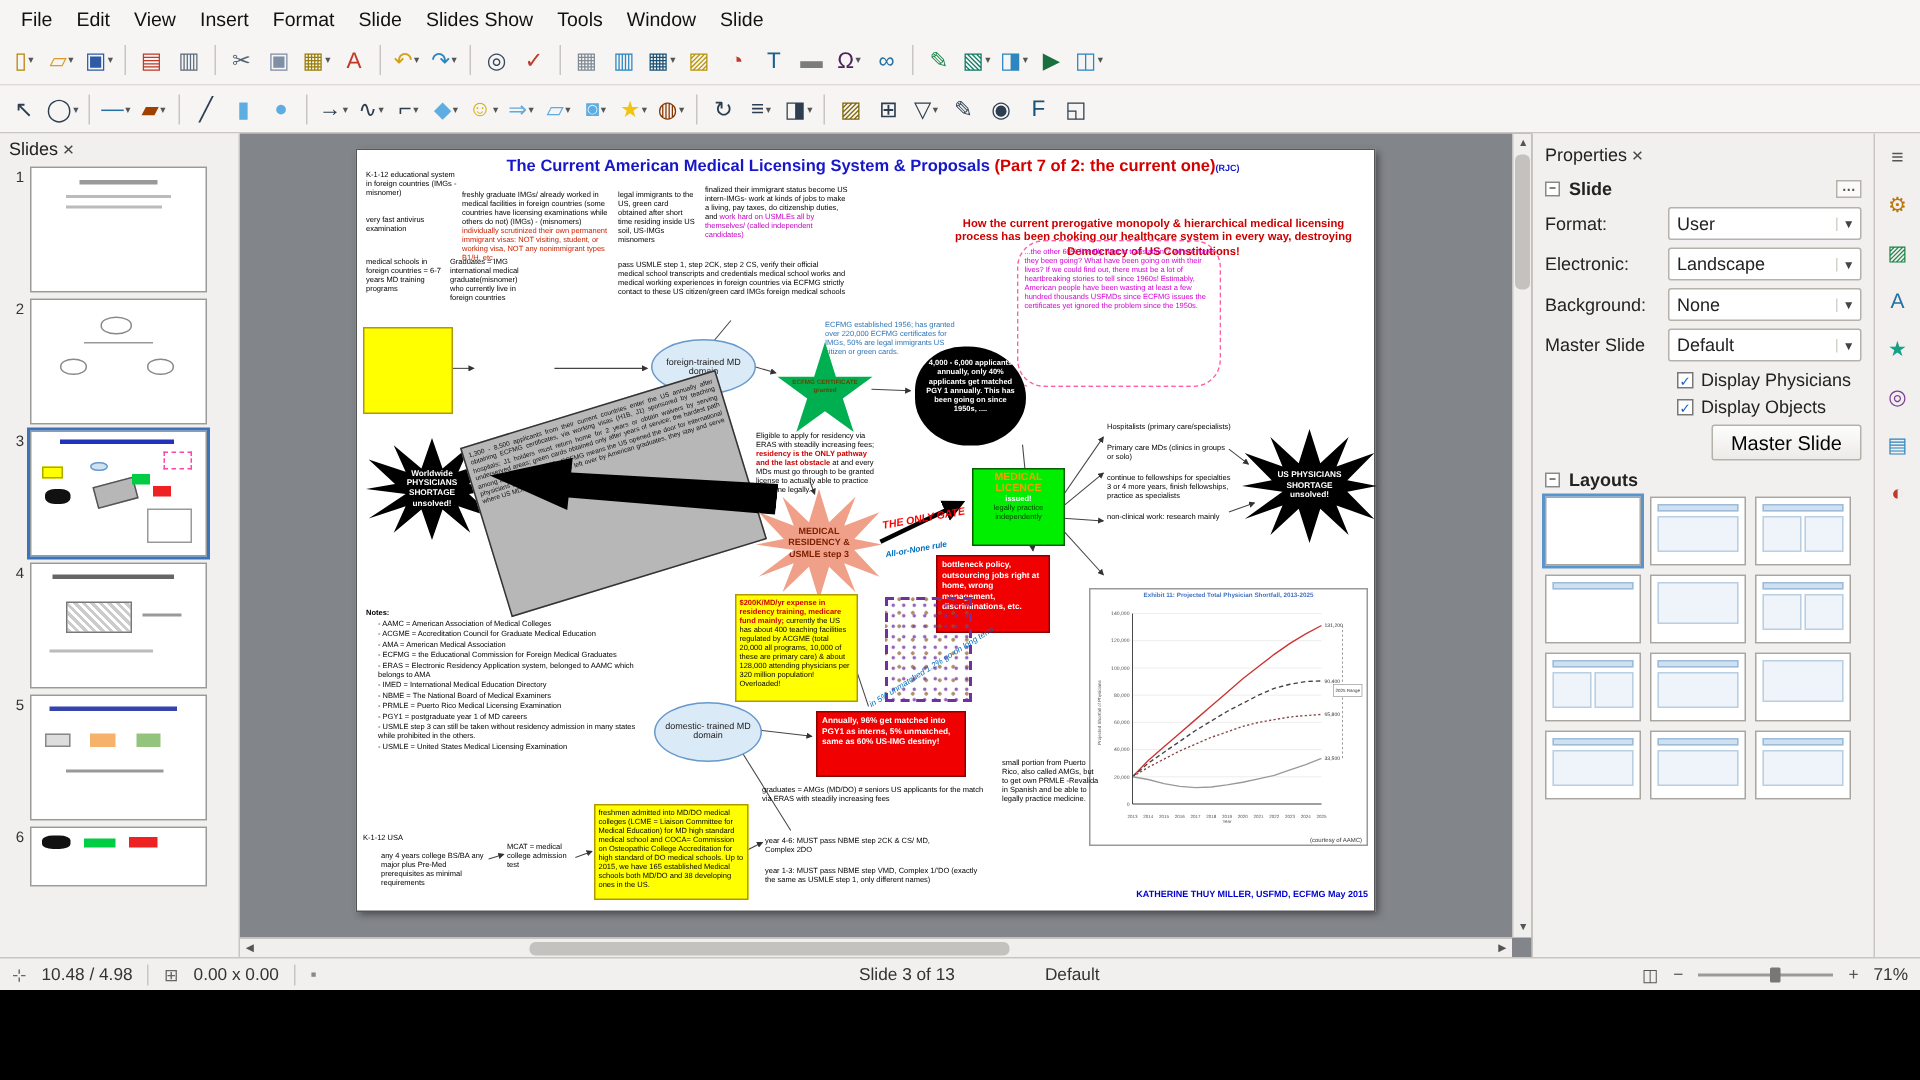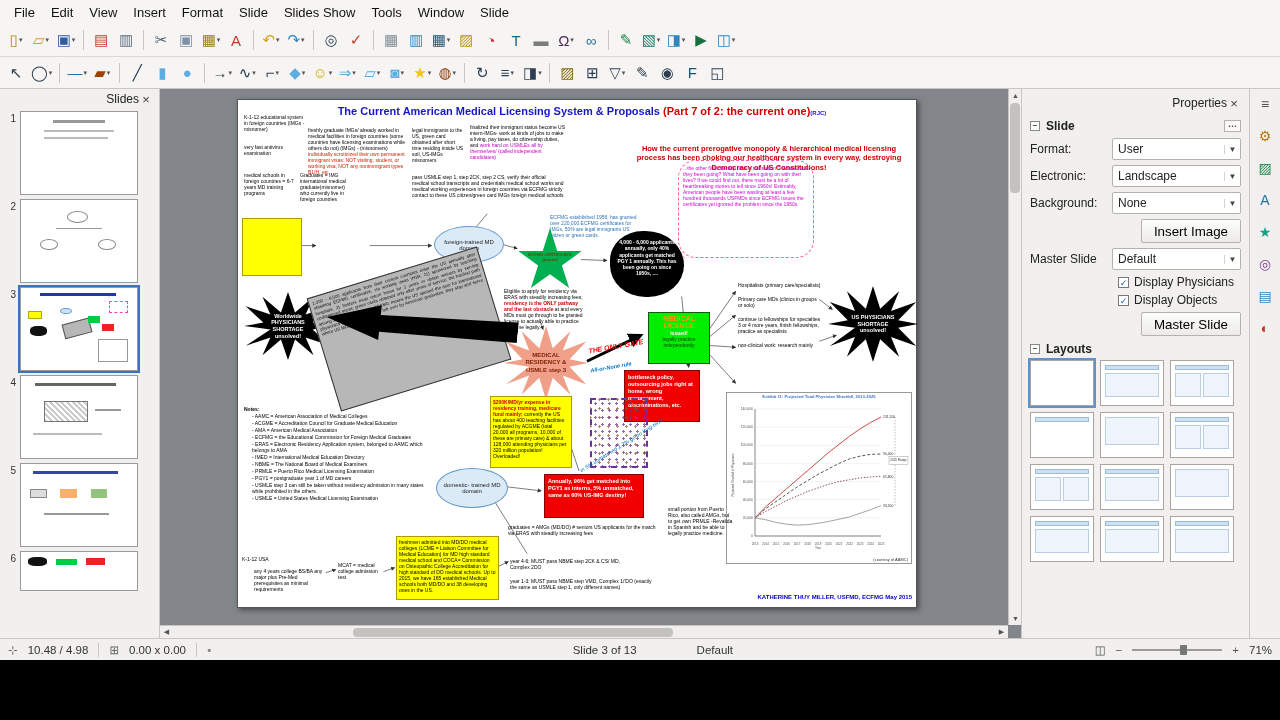--- a/index.html
+++ b/index.html
@@ -13,21 +13,21 @@
 #toolbar-main{height:33px;border-bottom:1px solid #dcd8d3;}
 #toolbar-drawing{height:32px;border-bottom:1px solid #c9c5c0;}
 .tb-icon{height:26px;min-width:24px;display:flex;align-items:center;justify-content:center;font-size:15px;border-radius:2px;padding:0 2px;}
 .tb-icon .g{display:inline-block;}
 .tb-icon .dd{font-size:7px;color:#555;margin-left:1px;}
 .tb-sep{width:1px;height:20px;background:#c9c5c0;margin:0 4px;}
 
 .workspace{position:absolute;top:89px;left:0;width:1280px;height:549px;display:flex;}
 
 #slides-panel{width:160px;background:#f1f0ee;border-right:1px solid #c9c5c0;display:flex;flex-direction:column;}
-.panel-head{height:20px;display:flex;align-items:center;justify-content:flex-end;padding:0 6px;font-size:12px;color:#222;}
+.panel-head{height:20px;display:flex;align-items:center;justify-content:flex-start;padding:0 6px;font-size:12px;color:#222;}
 .panel-close{font-size:13px;color:#444;width:14px;text-align:center;}
 .thumb-row{display:flex;align-items:flex-start;padding:2px 4px 2px 2px;}
 .thumb-num{width:14px;font-size:10px;color:#333;text-align:right;margin:2px 4px 0 0;}
 .thumb{position:relative;width:118px;height:84px;background:#fff;border:1px solid #9a9a9a;overflow:hidden;}
 .thumb.sel{outline:2px solid #3b74bc;}
 .mini{position:absolute;}
 
 #canvas{flex:1;position:relative;background:#82858a;overflow:hidden;}
 #slide{position:absolute;left:77px;top:10px;width:680px;height:509px;background:#fff;border:1px solid #555;box-shadow:2px 2px 5px rgba(0,0,0,.45);}
 #slide .abs{position:absolute;z-index:1;}
@@ -608,23 +608,20 @@
           <span class="dd">▼</span>
         </div>
       </div>
       <div class="prow">
         <span class="plabel">Background:</span>
         <div class="pselect">
           <span>None</span>
           <span class="dd">▼</span>
         </div>
       </div>
-      <div class="prow" style="justify-content:flex-end;">
-        <button class="pbtn">Insert Image</button>
-      </div>
       <div class="prow">
         <span class="plabel">Master Slide</span>
         <div class="pselect">
           <span>Default</span>
           <span class="dd">▼</span>
         </div>
       </div>
       <div class="chk-row">
         <span class="chk">✓</span>
         <span>Display Physicians</span>

